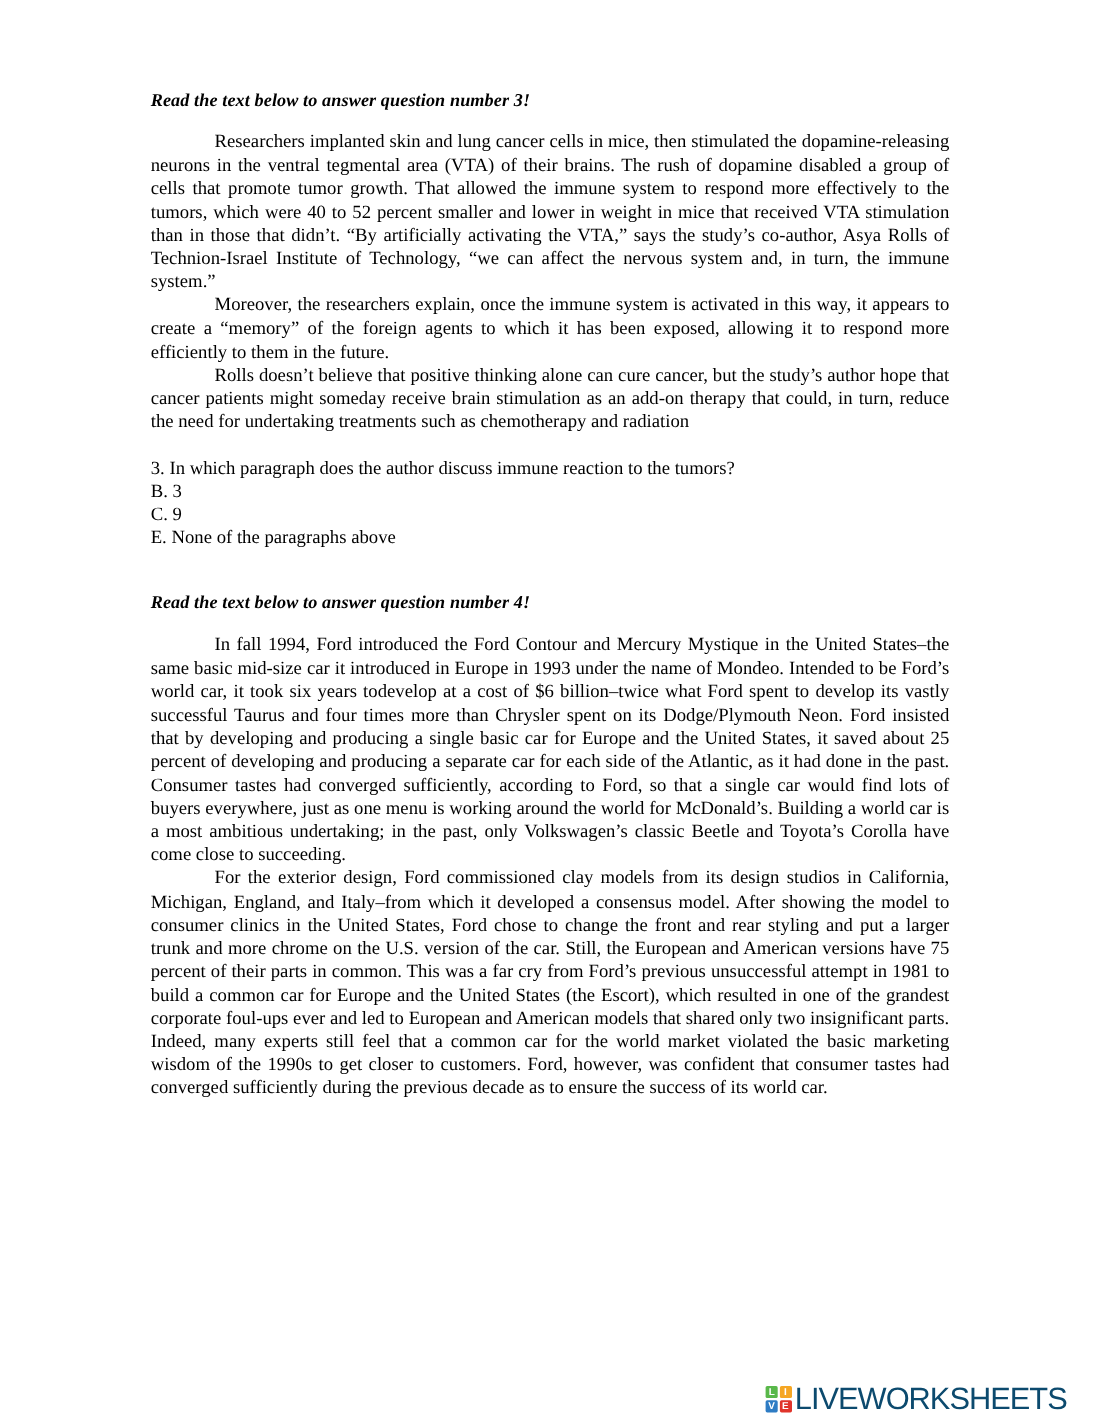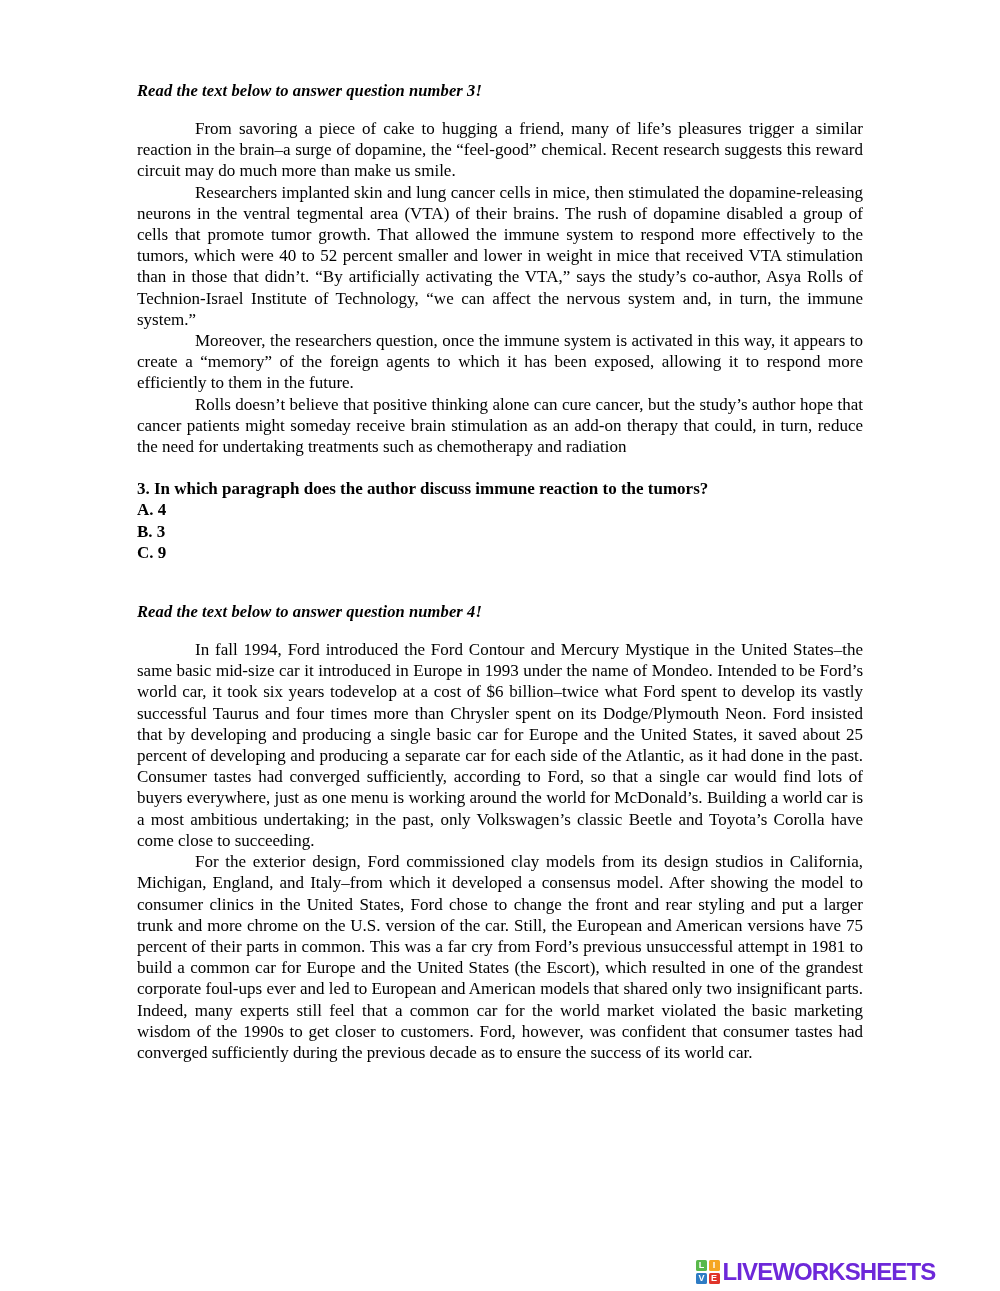--- a/index.html
+++ b/index.html
@@ -55,21 +55,20 @@
 
   .spacer-sm { height: 17px; }
   .spacer-md { height: 21px; }
   .spacer-xl { height: 38px; }
 
   .question-block {
     font-size: 17px;
     line-height: 21.2px;
     margin: 0;
     padding: 0;
-    font-weight: bold;
   }
   .question-line {
     margin: 0;
     padding: 0;
     text-align: left;
   }
   .option-line {
     margin: 0;
     padding: 0;
     text-align: left;
@@ -103,52 +102,51 @@
     text-align: center;
     display: block;
   }
   .tile-l { background: #59b84a; }
   .tile-i { background: #f5a623; }
   .tile-v { background: #2e7cc4; }
   .tile-e { background: #e0352b; }
 
   .logo-word {
     font-family: "Liberation Sans", sans-serif;
-    font-weight: bold;
-    font-size: 24px;
+    font-weight: normal;
+    font-size: 28px;
     line-height: 30px;
     letter-spacing: -0.9px;
-    color: #6d28d9;
+    color: #0c4a6e;
     white-space: nowrap;
   }
 </style>
 </head>
 <body>
 
 <div class="page">
 
   <div class="content">
 
     <div>
       <div class="section-heading">Read the text below to answer question number 3!</div>
 
       <div class="spacer-sm"></div>
 
-      <p class="para">From savoring a piece of cake to hugging a friend, many of life’s pleasures trigger a similar reaction in the brain–a surge of dopamine, the “feel-good” chemical. Recent research suggests this reward circuit may do much more than make us smile.</p>
       <p class="para">Researchers implanted skin and lung cancer cells in mice, then stimulated the dopamine-releasing neurons in the ventral tegmental area (VTA) of their brains. The rush of dopamine disabled a group of cells that promote tumor growth. That allowed the immune system to respond more effectively to the tumors, which were 40 to 52 percent smaller and lower in weight in mice that received VTA stimulation than in those that didn’t. “By artificially activating the VTA,” says the study’s co-author, Asya Rolls of Technion-Israel Institute of Technology, “we can affect the nervous system and, in turn, the immune system.”</p>
-      <p class="para">Moreover, the researchers question, once the immune system is activated in this way, it appears to create a “memory” of the foreign agents to which it has been exposed, allowing it to respond more efficiently to them in the future.</p>
+      <p class="para">Moreover, the researchers explain, once the immune system is activated in this way, it appears to create a “memory” of the foreign agents to which it has been exposed, allowing it to respond more efficiently to them in the future.</p>
       <p class="para">Rolls doesn’t believe that positive thinking alone can cure cancer, but the study’s author hope that cancer patients might someday receive brain stimulation as an add-on therapy that could, in turn, reduce the need for undertaking treatments such as chemotherapy and radiation</p>
 
       <div class="spacer-md"></div>
 
       <div class="question-block">
         <div class="question-line">3. In which paragraph does the author discuss immune reaction to the tumors?</div>
-        <div class="option-line">A. 4</div>
         <div class="option-line">B. 3</div>
         <div class="option-line">C. 9</div>
+        <div class="option-line">E. None of the paragraphs above</div>
       </div>
     </div>
 
     <div class="spacer-xl"></div>
 
     <div>
       <div class="section-heading">Read the text below to answer question number 4!</div>
 
       <div class="spacer-sm"></div>
 

